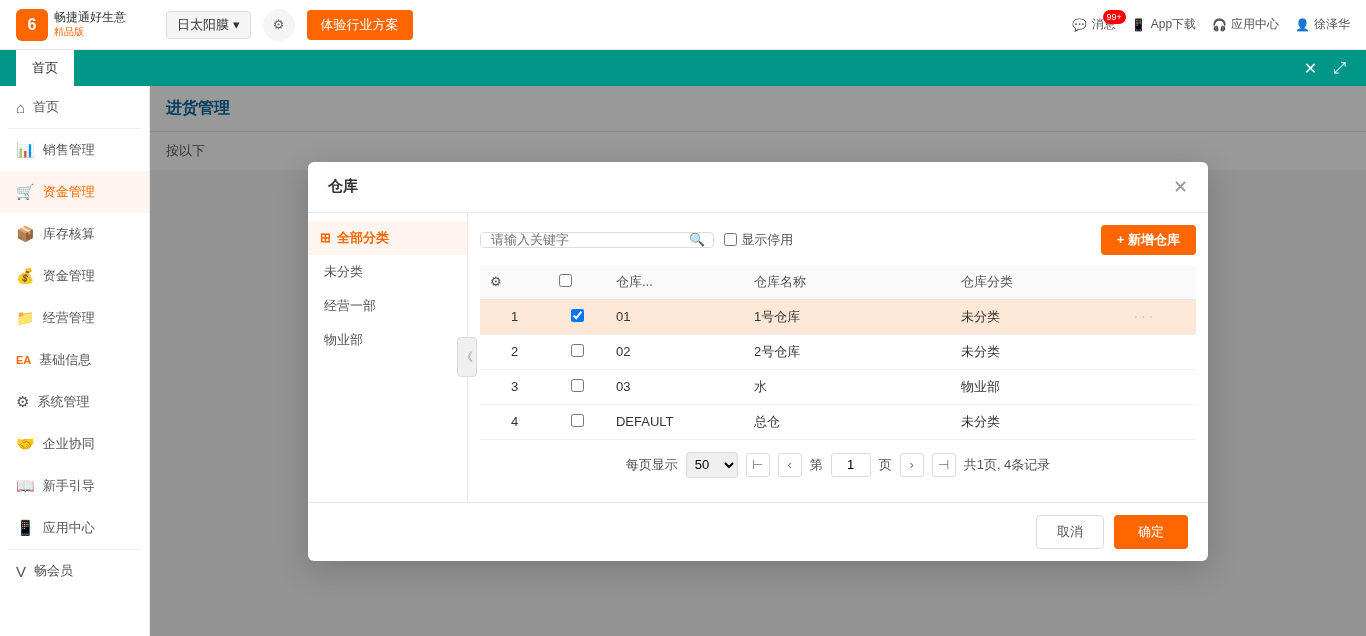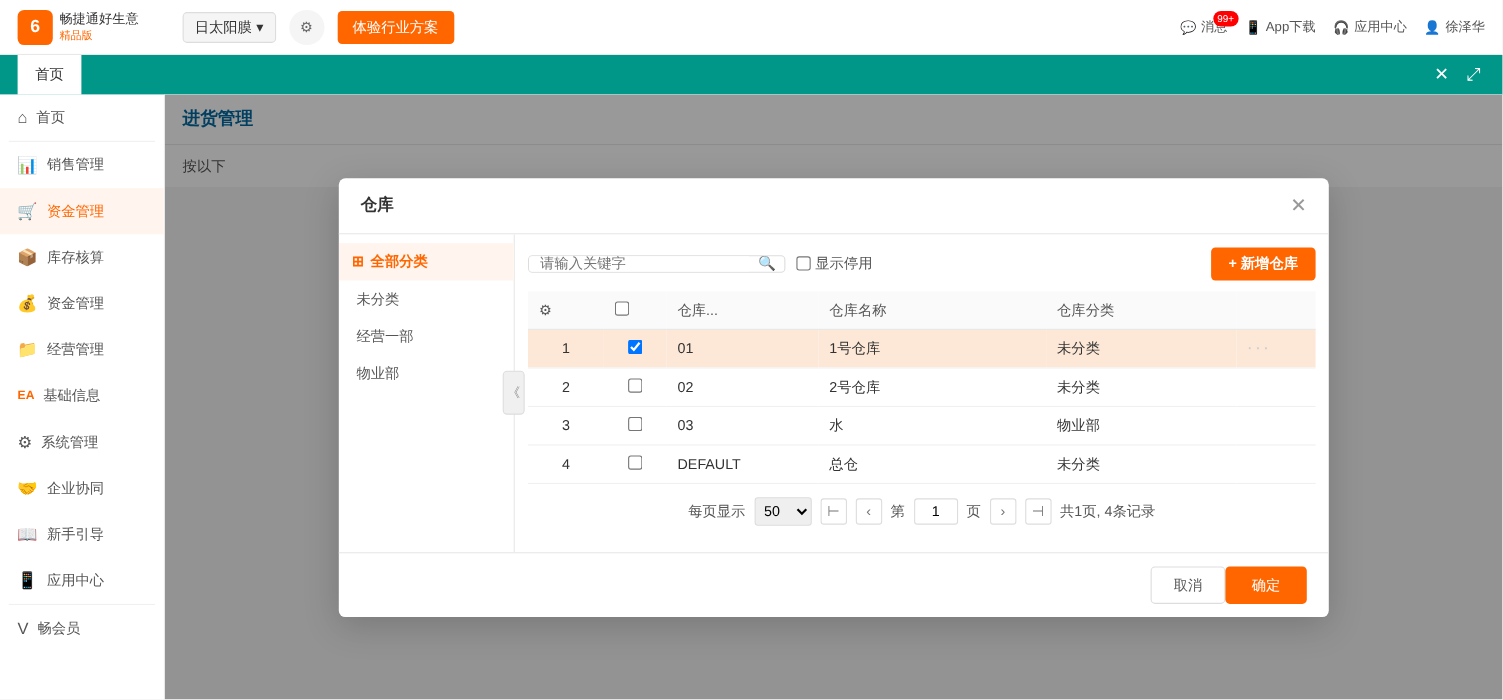--- a/index.html
+++ b/index.html
@@ -218,21 +218,21 @@
     .page-input {
       width: 40px; height: 24px; border: 1px solid #ddd; border-radius: 3px;
       text-align: center; font-size: 13px;
     }
     .page-select {
       height: 26px; border: 1px solid #ddd; border-radius: 3px; font-size: 13px;
       padding: 0 4px;
     }
     
     .modal-footer {
-      display: flex; justify-content: flex-end; 
+      display: flex; justify-content: flex-end; gap: 10px;
       padding: 12px 20px; border-top: 1px solid #e8e8e8;
     }
     .cancel-btn {
       background: #fff; border: 1px solid #ddd; border-radius: 4px;
       padding: 7px 20px; cursor: pointer; font-size: 13px; color: #555;
     }
     .confirm-btn {
       background: #f60; border: none; border-radius: 4px;
       padding: 7px 24px; cursor: pointer; font-size: 13px; color: #fff;
     }

